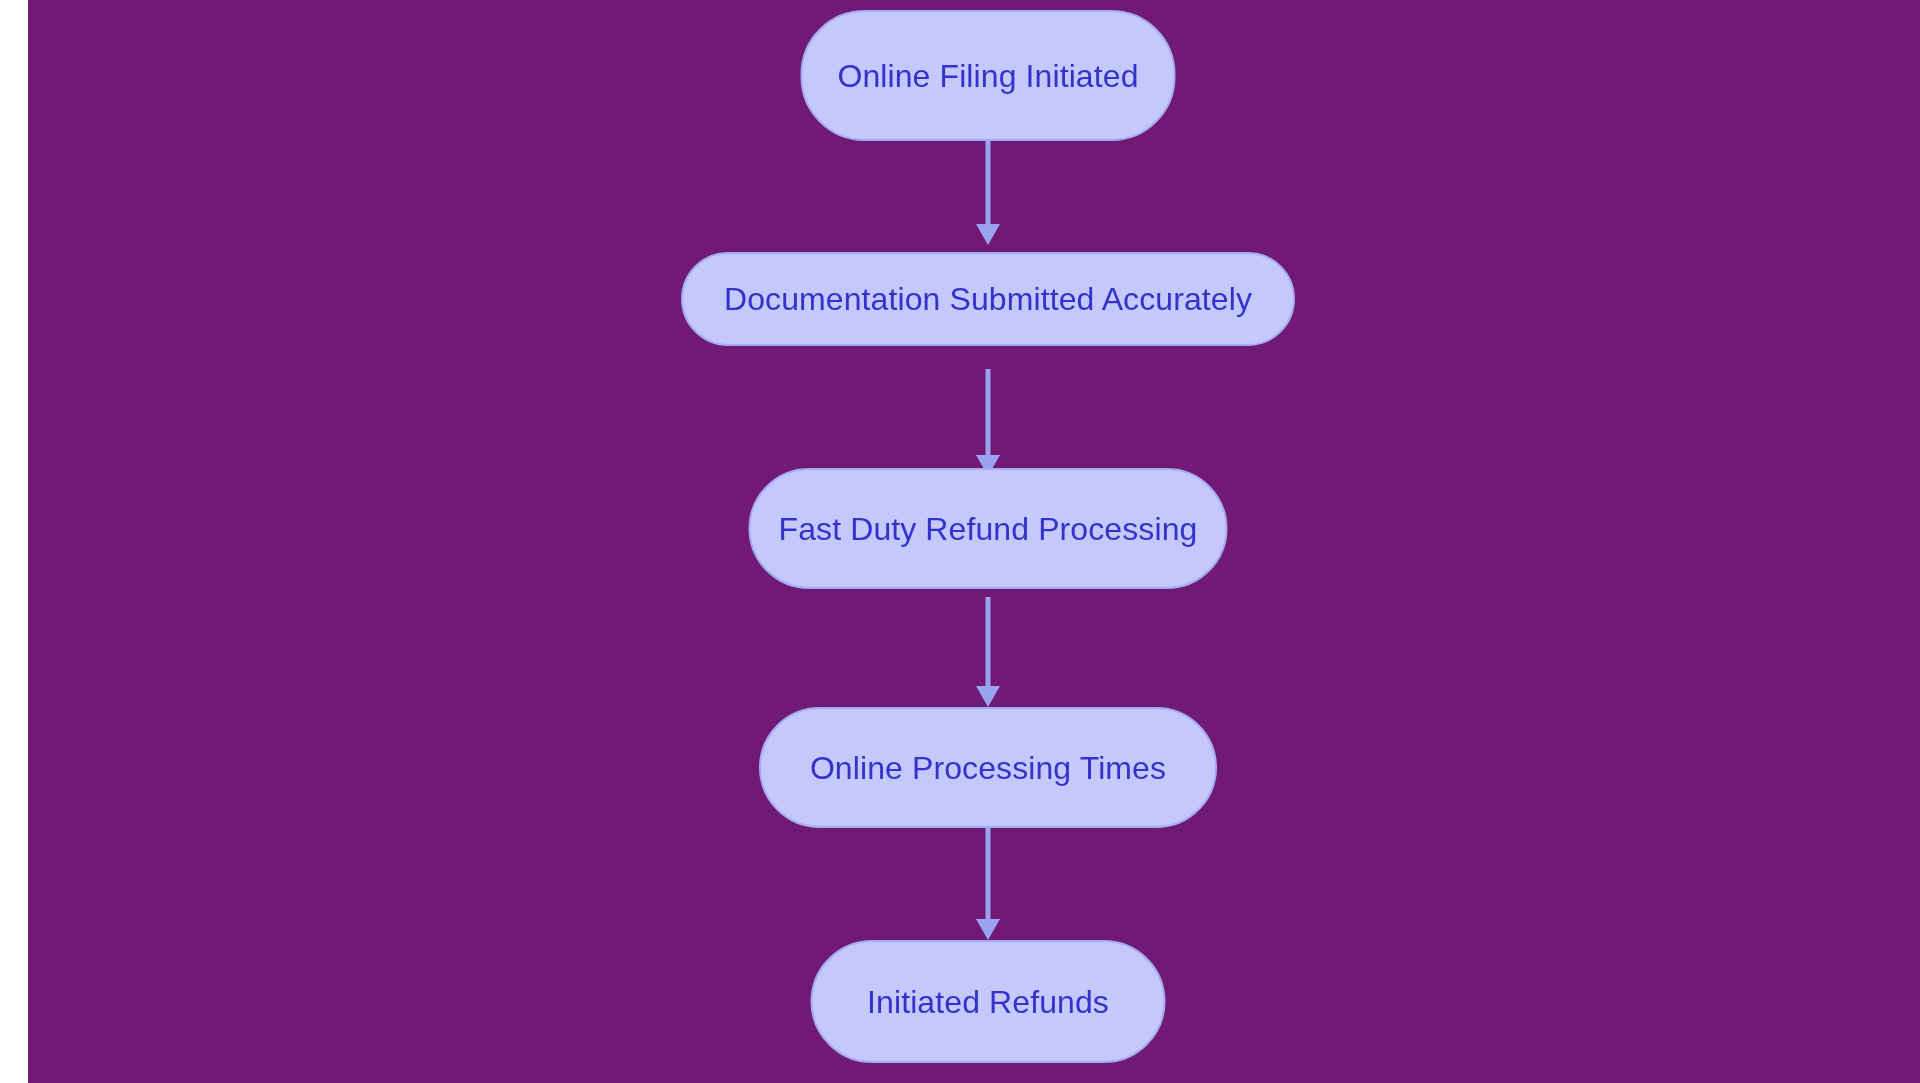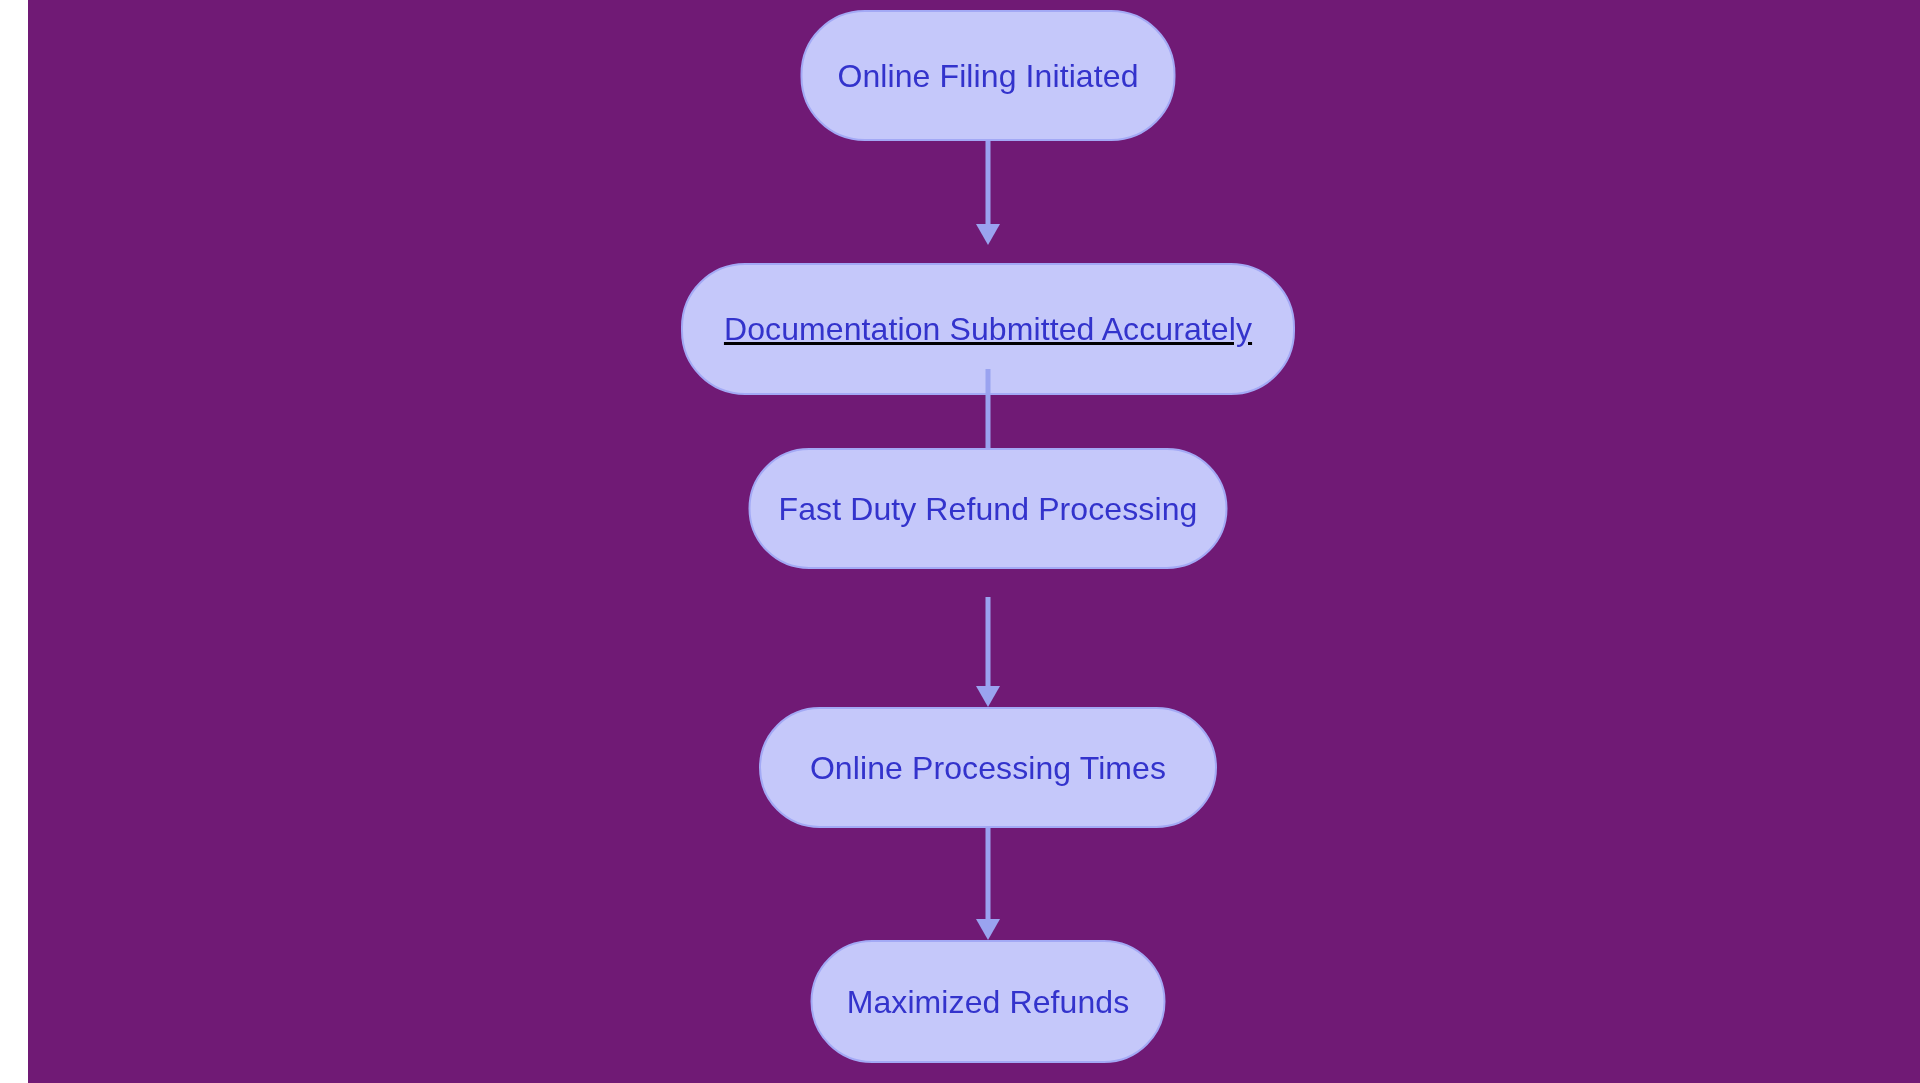--- a/index.html
+++ b/index.html
@@ -41,22 +41,22 @@
     font-size: 32px;
     font-weight: 400;
     letter-spacing: 0.1px;
     line-height: 1;
     white-space: nowrap;
     user-select: none;
   }
 
   
   #node-0 { width: 375px; height: 131px; top: 10px; }
-  #node-1 { width: 614px; height: 132px; top: 263px; text-decoration: underline; }
-  #node-2 { width: 479px; height: 121px; top: 448px; }
+  #node-1 { width: 614px; height: 94px; top: 252px; }
+  #node-2 { width: 479px; height: 121px; top: 468px; }
   #node-3 { width: 458px; height: 121px; top: 707px; }
   #node-4 { width: 355px; height: 123px; top: 940px; }
 
   .flow-edge {
     position: absolute;
     left: 50%;
     transform: translateX(-50%);
     width: 24px;
   }
 
@@ -129,16 +129,16 @@
   <div class="flow-node" id="node-3">
     <span class="flow-node-label">Online Processing Times</span>
   </div>
 
   <div class="flow-edge" id="edge-3">
     <div class="flow-edge-line"></div>
     <div class="flow-edge-arrowhead"></div>
   </div>
 
   <div class="flow-node" id="node-4">
-    <span class="flow-node-label">Maximized Refunds</span>
+    <span class="flow-node-label">Initiated Refunds</span>
   </div>
 
 </div>
 
 </body></html>

